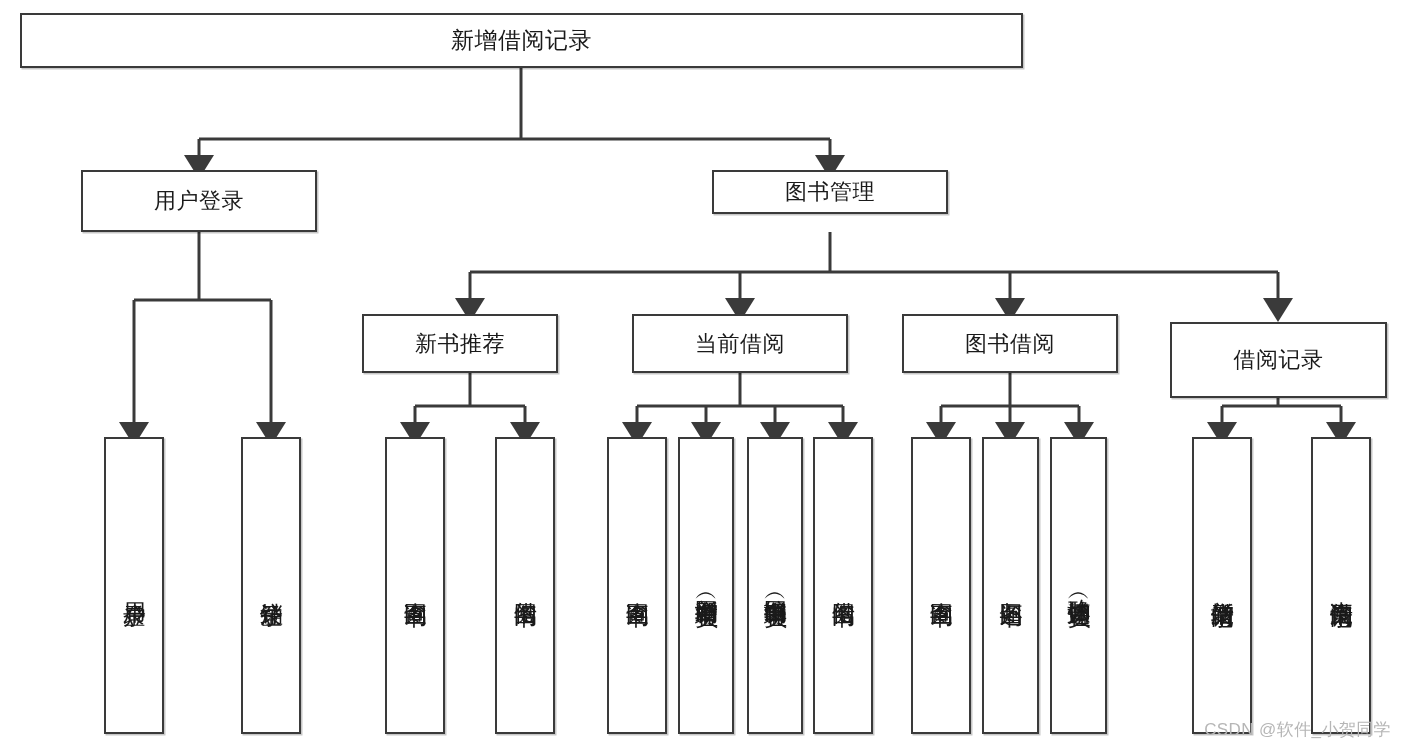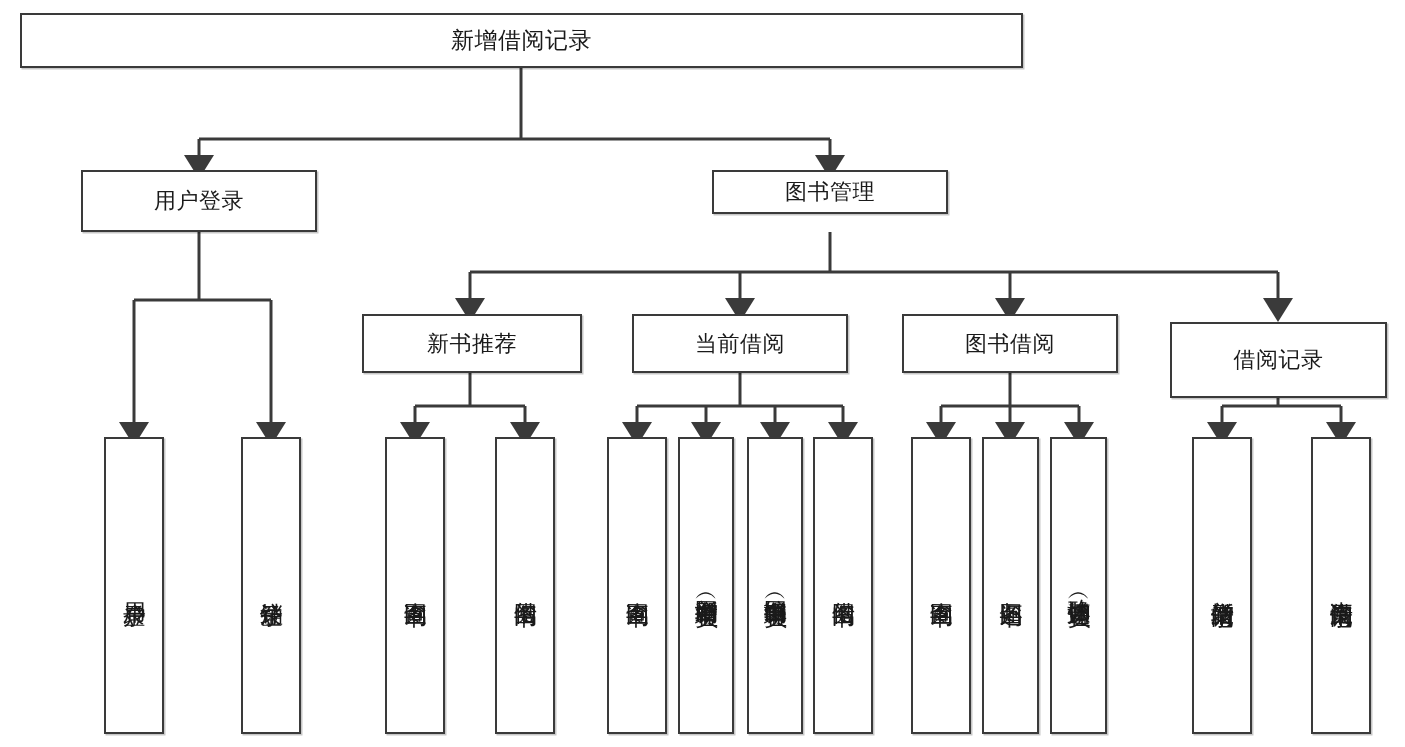--- a/index.html
+++ b/index.html
@@ -130,21 +130,21 @@
     <span class="node-label">新增借阅记录</span>
   </div>
 
   <div class="node h-node" style="left:81px; top:170px; width:236px; height:62px;">
     <span class="node-label">用户登录</span>
   </div>
   <div class="node h-node" style="left:712px; top:170px; width:236px; height:44px;">
     <span class="node-label">图书管理</span>
   </div>
 
-  <div class="node h-node" style="left:362px; top:314px; width:220px; height:59px;">
+  <div class="node h-node" style="left:362px; top:314px; width:196px; height:59px;">
     <span class="node-label">新书推荐</span>
   </div>
   <div class="node h-node" style="left:632px; top:314px; width:216px; height:59px;">
     <span class="node-label">当前借阅</span>
   </div>
   <div class="node h-node" style="left:902px; top:314px; width:216px; height:59px;">
     <span class="node-label">图书借阅</span>
   </div>
   <div class="node h-node" style="left:1170px; top:322px; width:217px; height:76px;">
     <span class="node-label">借阅记录</span>
@@ -187,13 +187,14 @@
     <span class="node-label">确认归还（管理员）</span>
   </div>
 
   <div class="node v-node" style="left:1192px; top:437px; width:60px; height:297px;">
     <span class="node-label">新增借阅记录</span>
   </div>
   <div class="node v-node" style="left:1311px; top:437px; width:60px; height:297px;">
     <span class="node-label">查询借阅记录</span>
   </div>
 
+  <div class="watermark">CSDN @软件_小贺同学</div>
 </div>
 
 </body></html>

